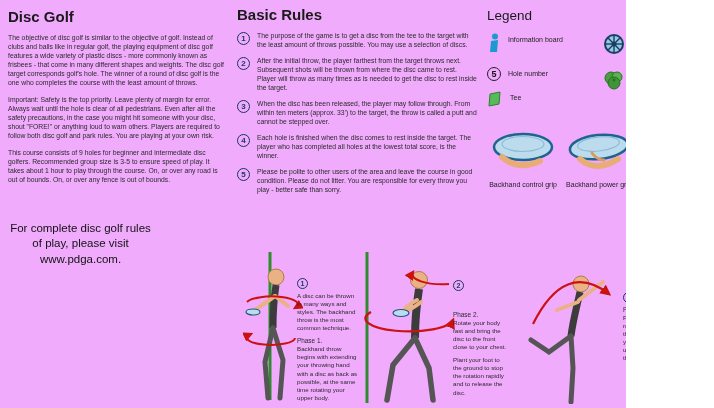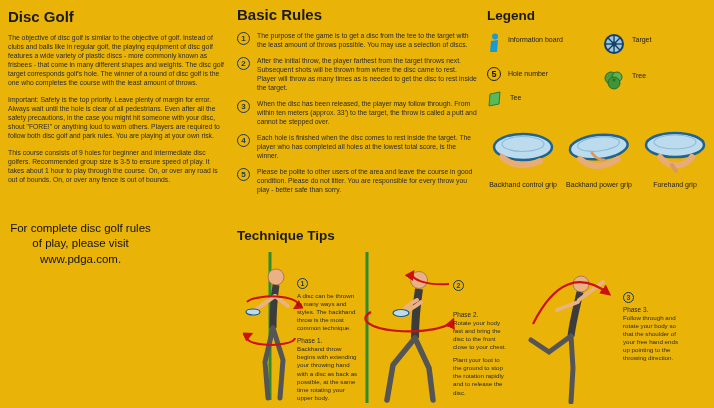--- a/index.html
+++ b/index.html
@@ -1,21 +1,21 @@
 <!DOCTYPE html>
 <html><head>
 <meta charset="utf-8">
 <style>
   * { margin:0; padding:0; box-sizing:border-box; }
   html,body { background:#ffffff; }
   body { font-family:"Liberation Sans", sans-serif; color:#1a1a1a; }
-  .page { position:relative; width:714px; height:408px; background:#eab308; overflow:hidden; }
+  .page { position:relative; width:626px; height:408px; background:#f0abfc; overflow:hidden; }
 
   .h-xl { font-size:15px; font-weight:bold; margin-bottom:9px; }
-  .h-lg { font-size:13.5px; font-weight:bold; margin-bottom:8px; }
+  .h-lg { font-size:13.5px; font-weight:normal; margin-bottom:8px; }
   .body-txt { font-size:6.8px; line-height:1.32; color:#2b2b2b; margin-bottom:8px; }
   .tiny { font-size:6.2px; line-height:1.3; color:#2b2b2b; margin-bottom:5px; }
 
   .col-left  { position:absolute; left:8px;   top:8px; width:219px; }
   .col-mid   { position:absolute; left:237px; top:6px; width:240px; }
   .col-right { position:absolute; left:487px; top:8px; width:224px; }
 
   .pdga { font-size:11.5px; line-height:1.35; margin-top:36px; width:145px; color:#111;text-align:center; }
 
   .rule { display:flex; gap:7px; margin-bottom:7px; }
@@ -171,21 +171,20 @@
             <path d="M18 30 q 8 10 20 8 q 8 -2 12 -8" fill="none" stroke="#e8ac77" stroke-width="6" stroke-linecap="round"></path>
             <path d="M30 38 l 4 6" stroke="#d89a63" stroke-width="4" stroke-linecap="round"></path>
           </svg>
         </span>
         <figcaption>Forehand grip</figcaption>
       </figure>
     </div>
   </section>
 
   <section class="technique">
-    <h2>Technique Tips</h2>
 
     <div class="fig" style="left:6px; top:22px;">
       <svg width="60" height="152" viewBox="0 0 60 152">
         <defs>
           <marker id="ar1" viewBox="0 0 8 8" refX="6" refY="4" markerWidth="5" markerHeight="5" orient="auto">
             <path d="M0 0 L8 4 L0 8 Z" fill="#cc1111"></path>
           </marker>
         </defs>
         <line x1="27" y1="2" x2="27" y2="150" stroke="#2e8b2e" stroke-width="3"></line>
         <circle cx="33" cy="27" r="8" fill="#eab185" stroke="#b07a4a" stroke-width="1"></circle>

